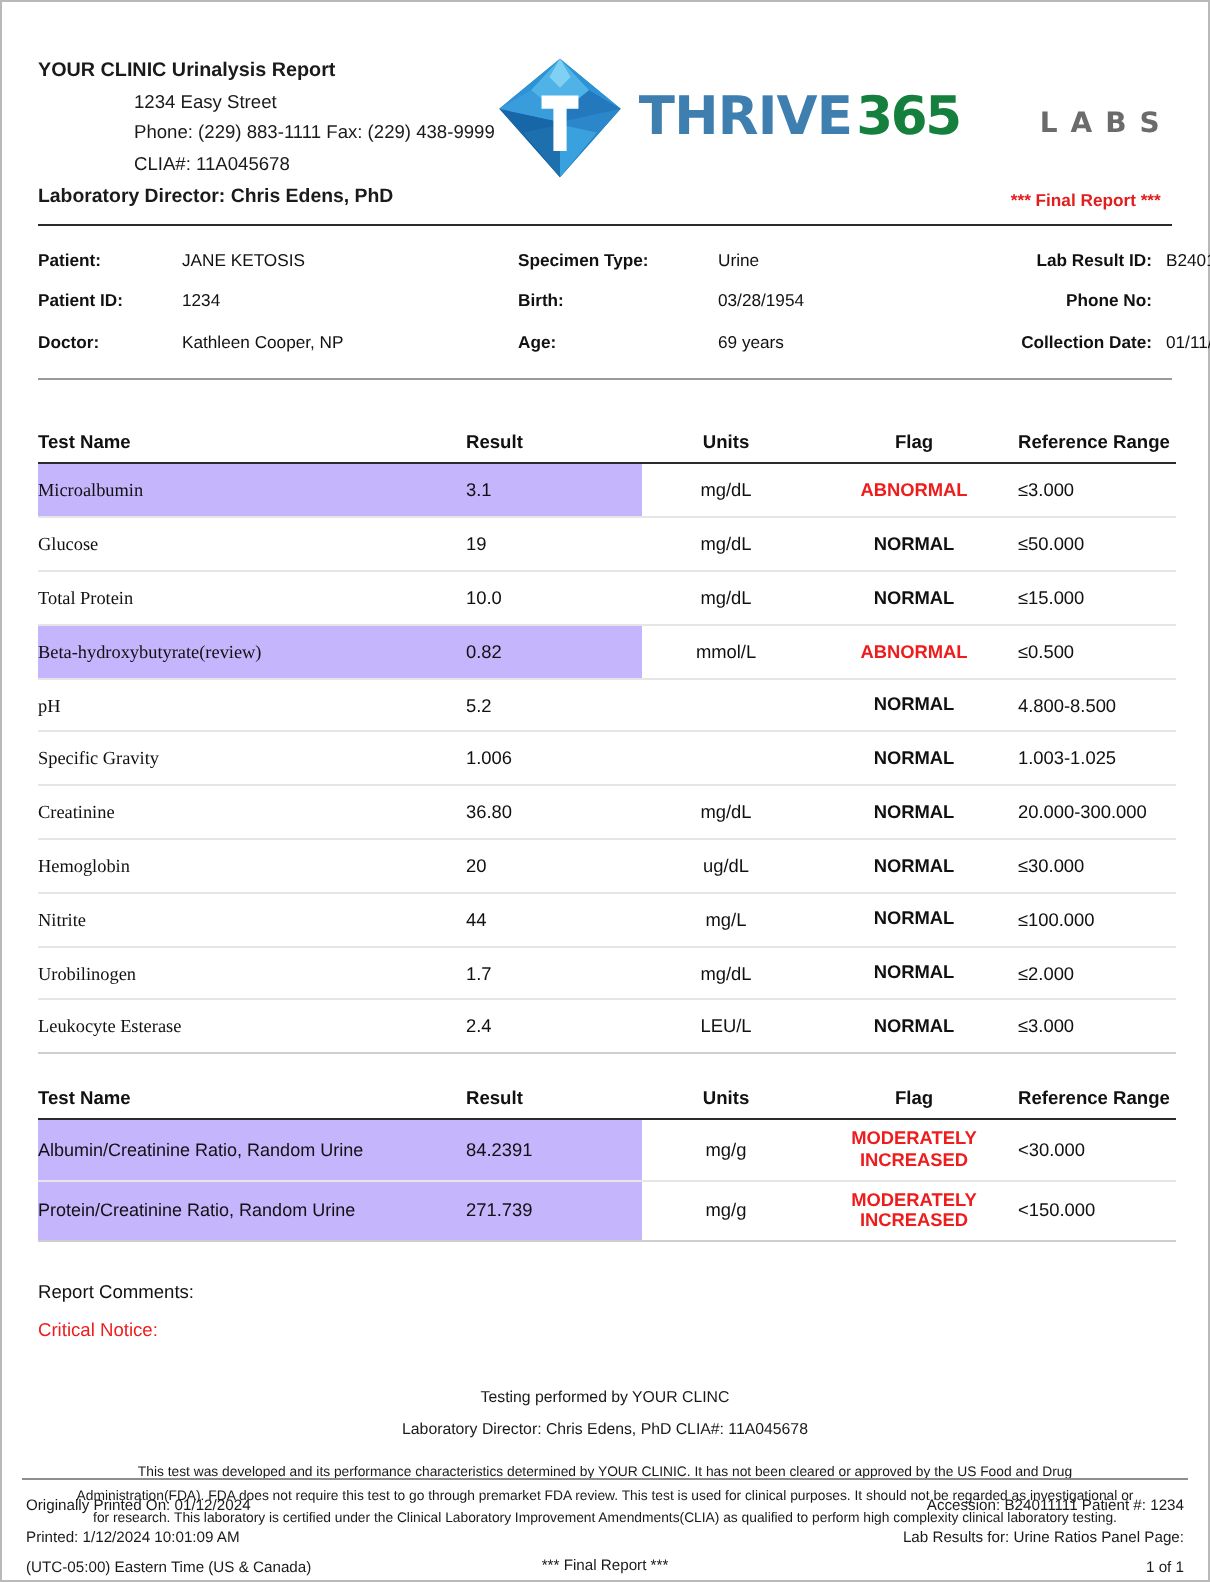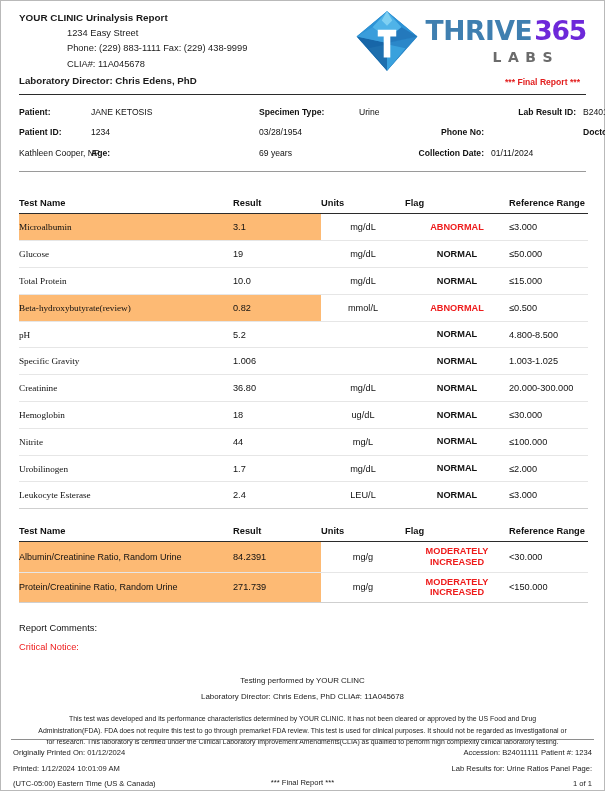--- a/index.html
+++ b/index.html
@@ -23,21 +23,21 @@
     box-sizing: border-box;
     border: 1px solid #b9b9b9;
     background: #fff;
   }
 
   
   .header {
     display: flex;
     justify-content: space-between;
     align-items: flex-start;
-    padding: 9px 14px 0 18px;
+    padding: 27px 14px 0 18px;
   }
   .clinic-block {
     font-size: 9.3px;
     line-height: 15.6px;
     color: #1a1a1a;
   }
   .clinic-title {
     font-weight: bold;
     font-size: 9.9px;
   }
@@ -56,41 +56,41 @@
     padding-right: 4px;
   }
   .logo-row {
     display: flex;
     align-items: center;
     gap: 6px;
   }
   .logo-mark { width: 66px; height: 62px; display:block; }
   .logo-type {
     display: flex;
-    flex-direction: column;
+    flex-direction: row;
     align-items: center;
     line-height: 1;
   }
   .logo-thrive-row {
     display: flex;
     align-items: baseline;
   }
   .logo-thrive {
     font-family: "DejaVu Sans", sans-serif;
     font-weight: bold;
     font-size: 26.5px;
     letter-spacing: -0.4px;
     color: #3f7fb0;
   }
   .logo-365 {
     font-family: "DejaVu Sans", sans-serif;
     font-weight: bold;
     font-size: 26.5px;
     letter-spacing: -1.2px;
-    color: #6d28d9;
+    color: #15803d;
     margin-left: 2px;
   }
   .logo-labs {
     font-family: "DejaVu Sans", sans-serif;
     font-weight: bold;
     font-size: 14px;
     letter-spacing: 6.5px;
     color: #6b6b6b;
     margin-top: 6px;
     margin-left: 40px;
@@ -139,21 +139,21 @@
 
   .tbl thead th {
     font-size: 9.3px;
     font-weight: bold;
     text-align: left;
     padding: 4px 0 5px 0;
     border-bottom: 1.6px solid #2b2b2b;
     color: #111;
   }
   .tbl thead th.th-units,
-  .tbl thead th.th-flag { }
+  .tbl thead th.th-flag { text-align: center; }
 
   .tbl tbody td {
     font-size: 9.2px;
     padding: 0;
     border-bottom: 1px solid #e6e6e6;
     vertical-align: middle;
     height: 25.8px;
   }
   .tbl tbody tr:last-child td { border-bottom: 1px solid #cfcfcf; }
 
@@ -181,21 +181,21 @@
     font-size: 8.7px;
     padding-left: 2px;
     white-space: nowrap;
   }
   .flag-normal { color: #111111; }
   .flag-abnormal { color: #ee1c1c; }
   .flag-modinc { color: #ee1c1c; }
 
   
   tr.hl .cell-name,
-  tr.hl .cell-result { background: #fdba74; }
+  tr.hl .cell-result { background: #c4b5fd; }
 
   .tbl.tbl2 col.c-name   { width: 214px; }
   .tbl.tbl2 col.c-result { width: 88px; }
   .tbl.tbl2 tbody td { height: 29.5px; }
   .tbl.tbl2 .cell-name {
     font-family: "Liberation Sans", sans-serif;
     font-size: 9.0px;
   }
   .tbl.tbl2 .cell-result { font-size: 9.2px; }
 
@@ -298,20 +298,21 @@
   <div class="patient-grid">
     <div class="pg-label">Patient:</div>
     <div class="pg-value">JANE KETOSIS</div>
     <div class="pg-label">Specimen Type:</div>
     <div class="pg-value">Urine</div>
     <div class="pg-label-r">Lab Result ID:</div>
     <div class="pg-value">B24011111</div>
 
     <div class="pg-label">Patient ID:</div>
     <div class="pg-value">1234</div>
+    <div class="pg-label">Birth:</div>
     <div class="pg-value">03/28/1954</div>
     <div class="pg-label-r">Phone No:</div>
     <div class="pg-value"></div>
 
     <div class="pg-label">Doctor:</div>
     <div class="pg-value">Kathleen Cooper, NP</div>
     <div class="pg-label">Age:</div>
     <div class="pg-value">69 years</div>
     <div class="pg-label-r">Collection Date:</div>
     <div class="pg-value">01/11/2024</div>
@@ -384,21 +385,21 @@
           </tr>
           <tr>
             <td class="cell-name">Creatinine</td>
             <td class="cell-result">36.80</td>
             <td class="cell-units">mg/dL</td>
             <td class="cell-flag flag-normal">NORMAL</td>
             <td class="cell-range">20.000-300.000</td>
           </tr>
           <tr>
             <td class="cell-name">Hemoglobin</td>
-            <td class="cell-result">18</td>
+            <td class="cell-result">20</td>
             <td class="cell-units">ug/dL</td>
             <td class="cell-flag flag-normal">NORMAL</td>
             <td class="cell-range">≤30.000</td>
           </tr>
           <tr>
             <td class="cell-name">Nitrite</td>
             <td class="cell-result">44</td>
             <td class="cell-units">mg/L</td>
             <td class="cell-flag flag-normal">NORMAL</td>
             <td class="cell-range">≤100.000</td>

